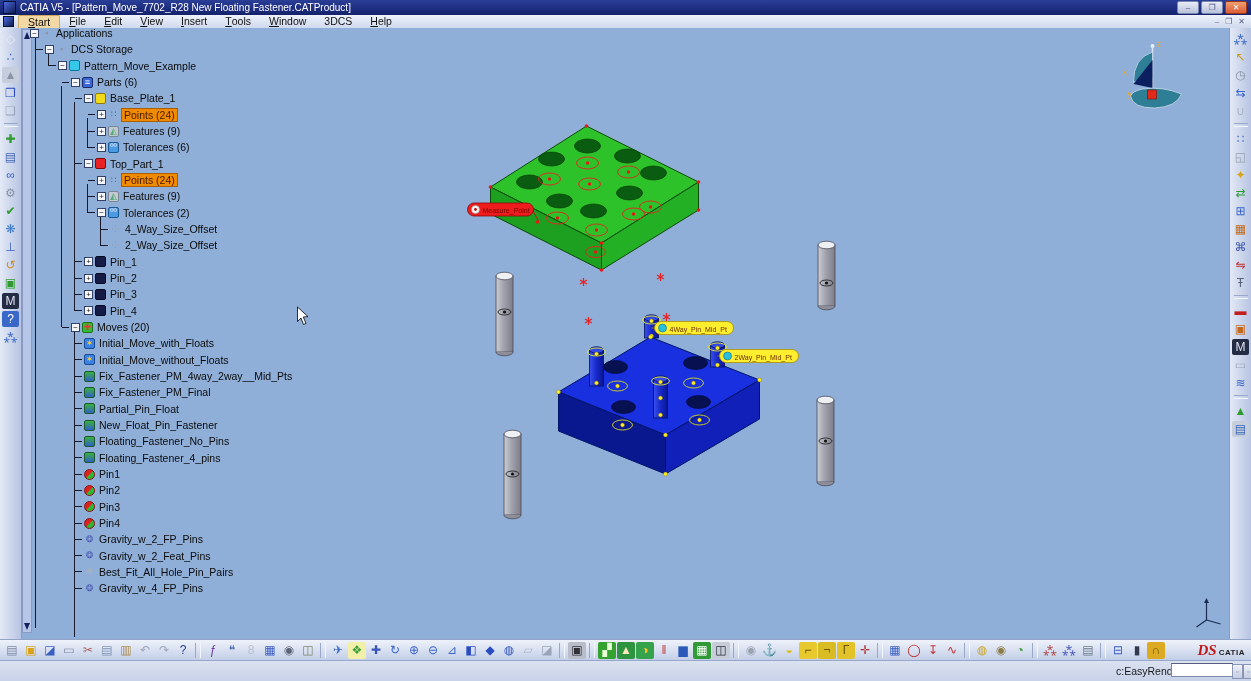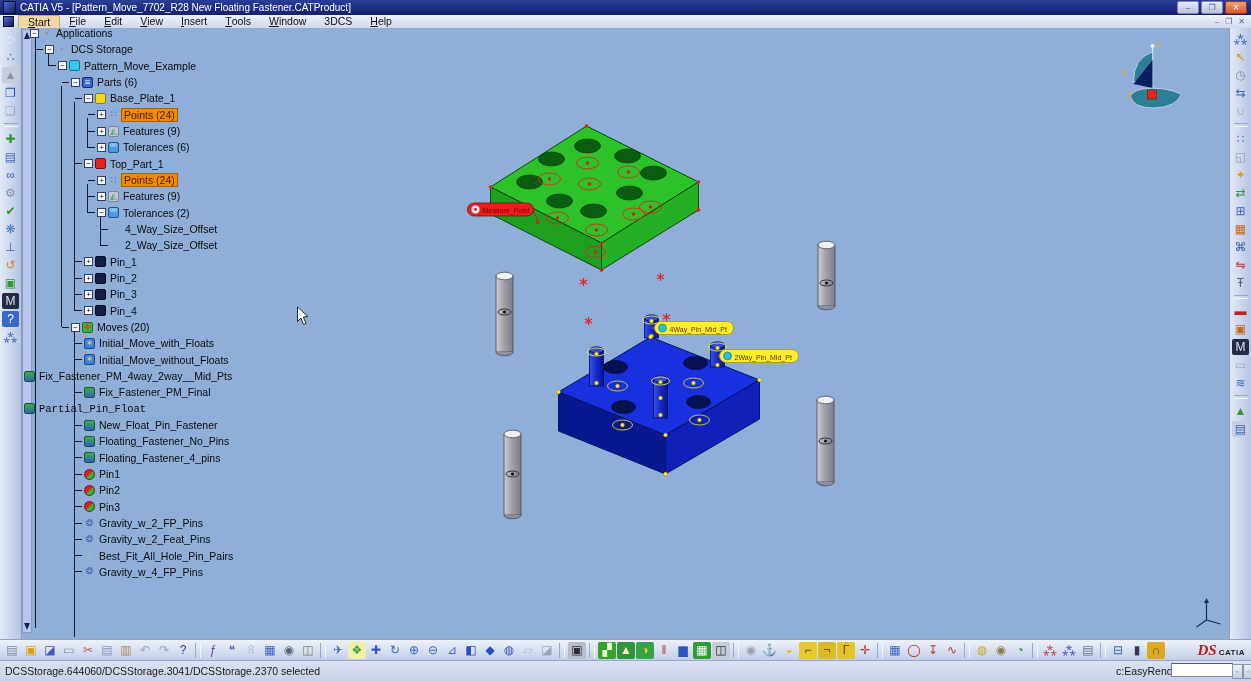--- a/index.html
+++ b/index.html
@@ -496,31 +496,31 @@
       <div class="trow" style="padding-left: 60px;">
         <span class="dash"></span>
         <span class="ti" style="background: rgb(58, 128, 224); border: 1px solid rgb(26, 74, 144); color: rgb(255, 208, 40);">✶</span>
         <span class="tlabel">Initial_Move_with_Floats</span>
       </div>
       <div class="trow" style="padding-left: 60px;">
         <span class="dash"></span>
         <span class="ti" style="background: rgb(58, 128, 224); border: 1px solid rgb(26, 74, 144); color: rgb(255, 208, 40);">✶</span>
         <span class="tlabel">Initial_Move_without_Floats</span>
       </div>
-      <div class="trow" style="">
+      <div class="trow" style="padding-left: 60px;">
         <span class="dash"></span>
         <span class="ti" style="background: linear-gradient(rgb(58, 176, 64), rgb(48, 96, 200)); border: 1px solid rgb(26, 90, 42);"></span>
         <span class="tlabel">Fix_Fastener_PM_4way_2way__Mid_Pts</span>
       </div>
       <div class="trow" style="padding-left: 60px;">
         <span class="dash"></span>
         <span class="ti" style="background: linear-gradient(rgb(58, 176, 64), rgb(48, 96, 200)); border: 1px solid rgb(26, 90, 42);"></span>
         <span class="tlabel">Fix_Fastener_PM_Final</span>
       </div>
-      <div class="trow" style=" font-family: Liberation Mono, monospace;">
+      <div class="trow" style="padding-left: 60px;">
         <span class="dash"></span>
         <span class="ti" style="background: linear-gradient(rgb(58, 176, 64), rgb(48, 96, 200)); border: 1px solid rgb(26, 90, 42);"></span>
         <span class="tlabel">Partial_Pin_Float</span>
       </div>
       <div class="trow" style="padding-left: 60px;">
         <span class="dash"></span>
         <span class="ti" style="background: linear-gradient(rgb(58, 176, 64), rgb(48, 96, 200)); border: 1px solid rgb(26, 90, 42);"></span>
         <span class="tlabel">New_Float_Pin_Fastener</span>
       </div>
       <div class="trow" style="padding-left: 60px;">
@@ -540,20 +540,25 @@
       </div>
       <div class="trow" style="padding-left: 60px;">
         <span class="dash"></span>
         <span class="ti" style="background: linear-gradient(135deg, rgb(224, 32, 32) 45%, rgb(47, 184, 47) 55%); border: 1px solid rgb(128, 16, 16); border-radius: 50%;"></span>
         <span class="tlabel">Pin2</span>
       </div>
       <div class="trow" style="padding-left: 60px;">
         <span class="dash"></span>
         <span class="ti" style="background: linear-gradient(135deg, rgb(224, 32, 32) 45%, rgb(47, 184, 47) 55%); border: 1px solid rgb(128, 16, 16); border-radius: 50%;"></span>
         <span class="tlabel">Pin3</span>
+      </div>
+      <div class="trow" style="padding-left: 60px;">
+        <span class="dash"></span>
+        <span class="ti" style="background: linear-gradient(135deg, rgb(224, 32, 32) 45%, rgb(47, 184, 47) 55%); border: 1px solid rgb(128, 16, 16); border-radius: 50%;"></span>
+        <span class="tlabel">Pin4</span>
       </div>
       <div class="trow" style="padding-left: 60px;">
         <span class="dash"></span>
         <span class="ti" style="color: rgb(72, 88, 176);">❂</span>
         <span class="tlabel">Gravity_w_2_FP_Pins</span>
       </div>
       <div class="trow" style="padding-left: 60px;">
         <span class="dash"></span>
         <span class="ti" style="color: rgb(72, 88, 176);">❂</span>
         <span class="tlabel">Gravity_w_2_Feat_Pins</span>
@@ -639,18 +644,17 @@
       <span class="tbi" style="color: rgb(52, 58, 78);">▮</span>
       <span class="tbi" style="color: rgb(107, 84, 5); background: rgb(220, 170, 34);">∩</span>
     </span>
   <span id="catialogo">
     <span class="ds">DS</span>
     <span class="cat">CATIA</span>
   </span>
 </div>
 
 <div id="statusbar">
-  <span id="sel-text">DCSStorage.644060/DCSStorage.3041/DCSStorage.2370 selected</span>
   <span id="render-label">c:EasyRender</span>
   <input id="render-input" value="" style="">
   <span class="stbtn" style="left:1232px;">▫</span>
   <span class="stbtn" style="left:1243px;">▫</span>
 </div>
 
 </body></html>

